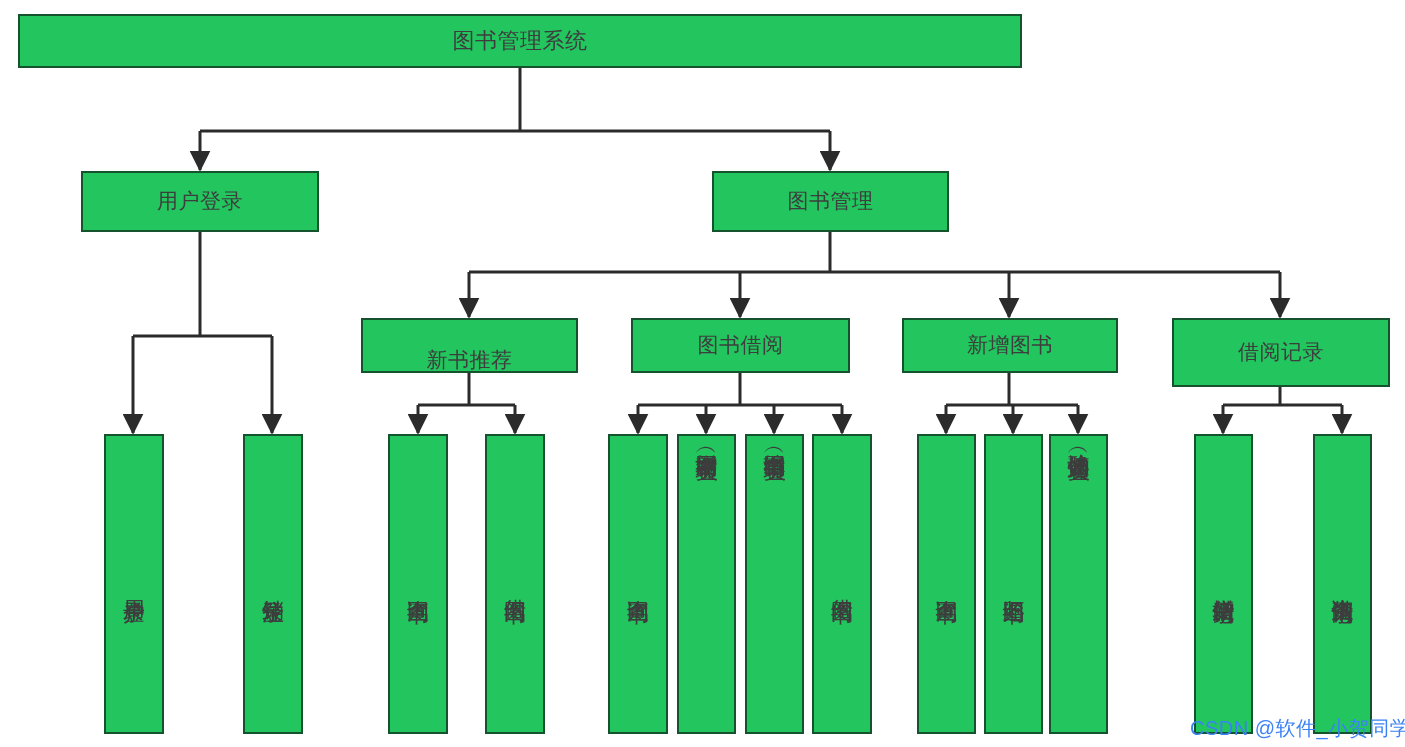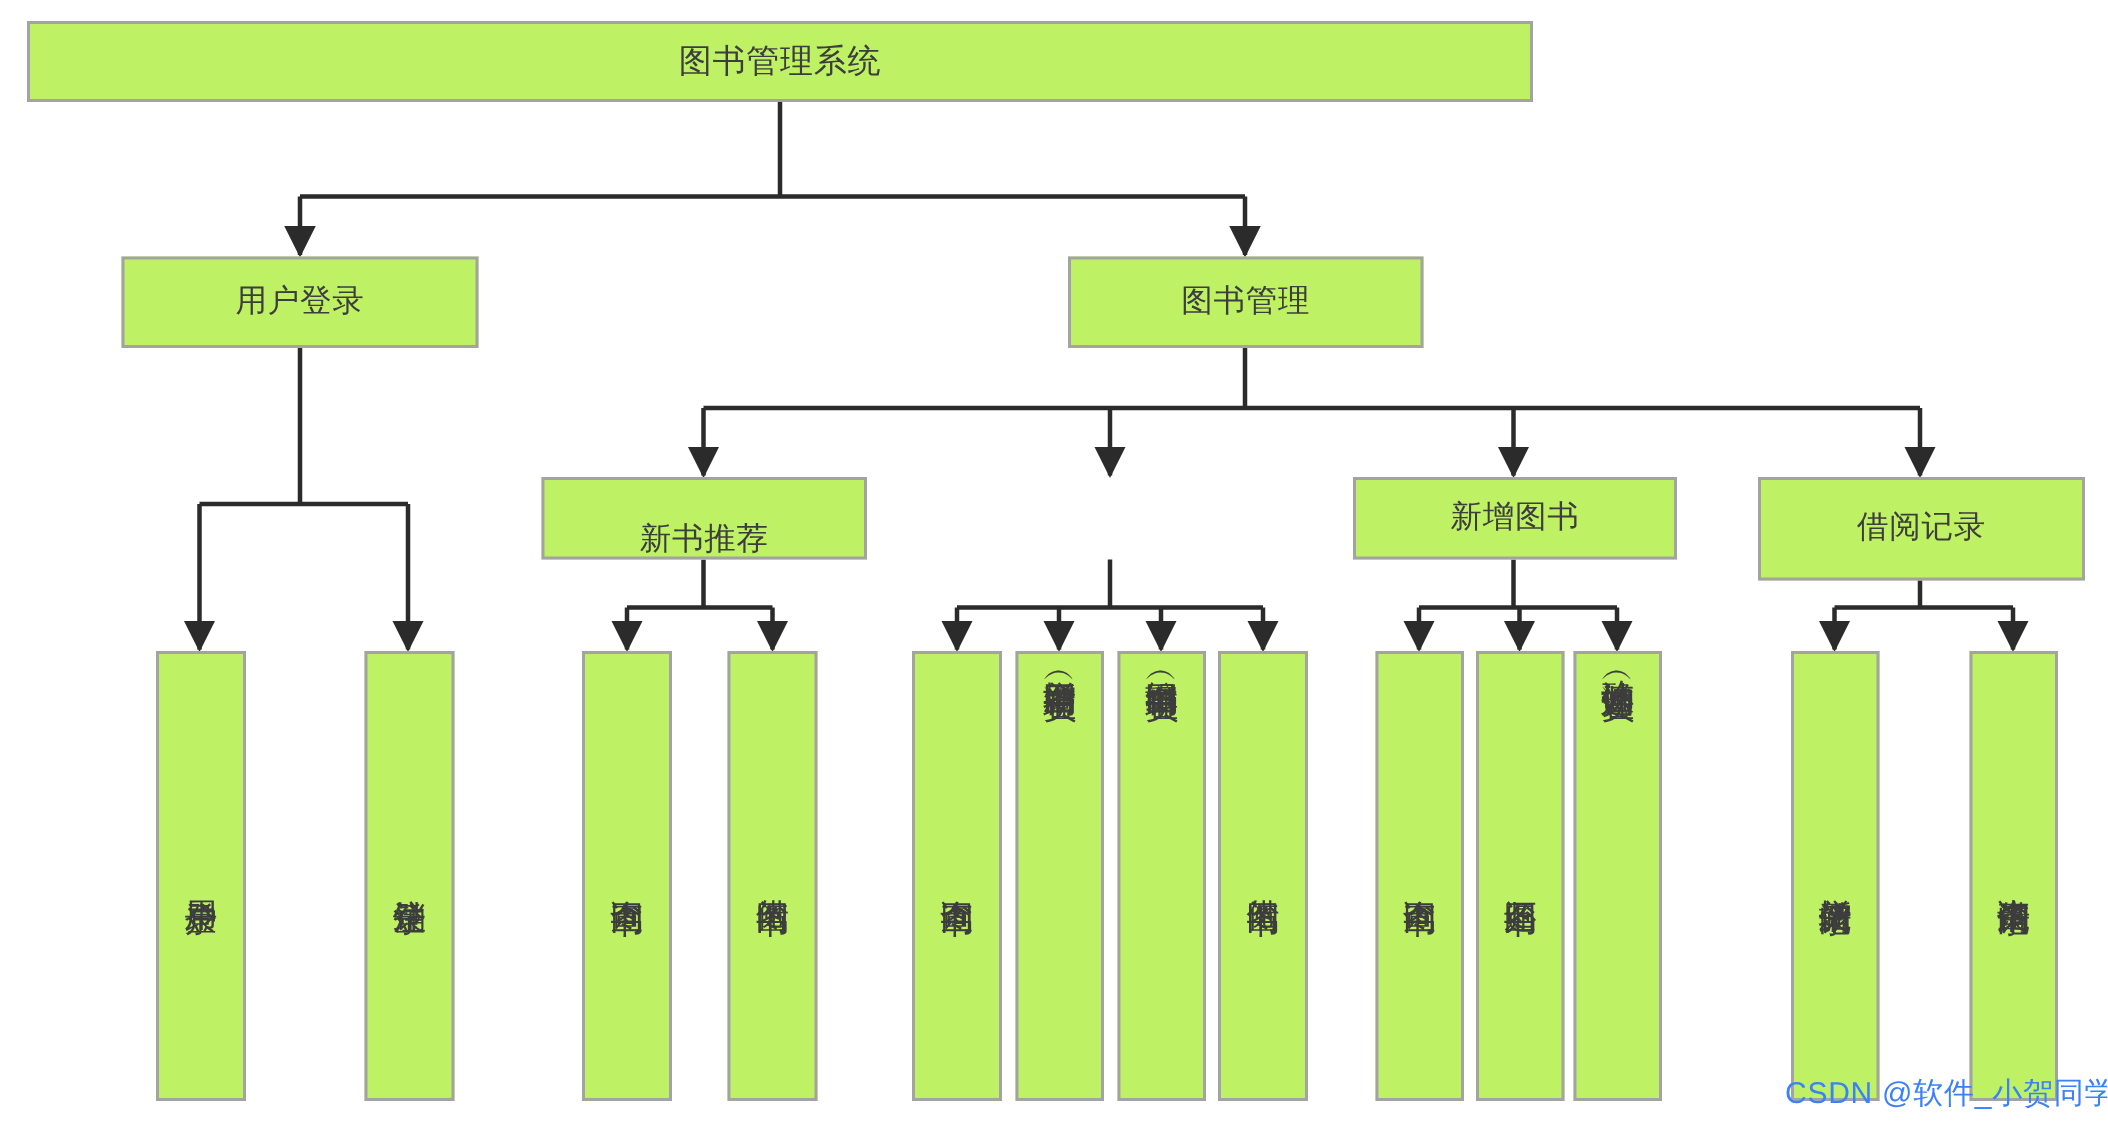--- a/index.html
+++ b/index.html
@@ -21,22 +21,22 @@
     position: absolute;
     left: 0;
     top: 0;
     width: 1405px;
     height: 747px;
     pointer-events: none;
   }
   .node {
     position: absolute;
     box-sizing: border-box;
-    background: #bef264;
-    border: 2px solid #a3a3a3;
+    background: #22c55e;
+    border: 2px solid #14532d;
     display: flex;
     align-items: center;
     justify-content: center;
     color: #3d3d3d;
   }
   .node .lbl {
     display: block;
     text-align: center;
     line-height: 1.06;
   }
@@ -134,20 +134,23 @@
   <div class="node h" style="left:81px; top:171px; width:238px; height:61px;">
     <span class="lbl">用户登录</span>
   </div>
   <div class="node h" style="left:712px; top:171px; width:237px; height:61px;">
     <span class="lbl">图书管理</span>
   </div>
 
   <div class="node h" style="left:361px; top:318px; width:217px; height:55px;align-items:flex-end;">
     <span class="lbl">新书推荐</span>
   </div>
+  <div class="node h" style="left:631px; top:318px; width:219px; height:55px;">
+    <span class="lbl">图书借阅</span>
+  </div>
   <div class="node h" style="left:902px; top:318px; width:216px; height:55px;">
     <span class="lbl">新增图书</span>
   </div>
   <div class="node h" style="left:1172px; top:318px; width:218px; height:69px;">
     <span class="lbl">借阅记录</span>
   </div>
 
   <div class="node v mid" style="left:104px; top:434px; width:60px; height:300px;">
     <span class="lbl">用户登录</span>
   </div>

